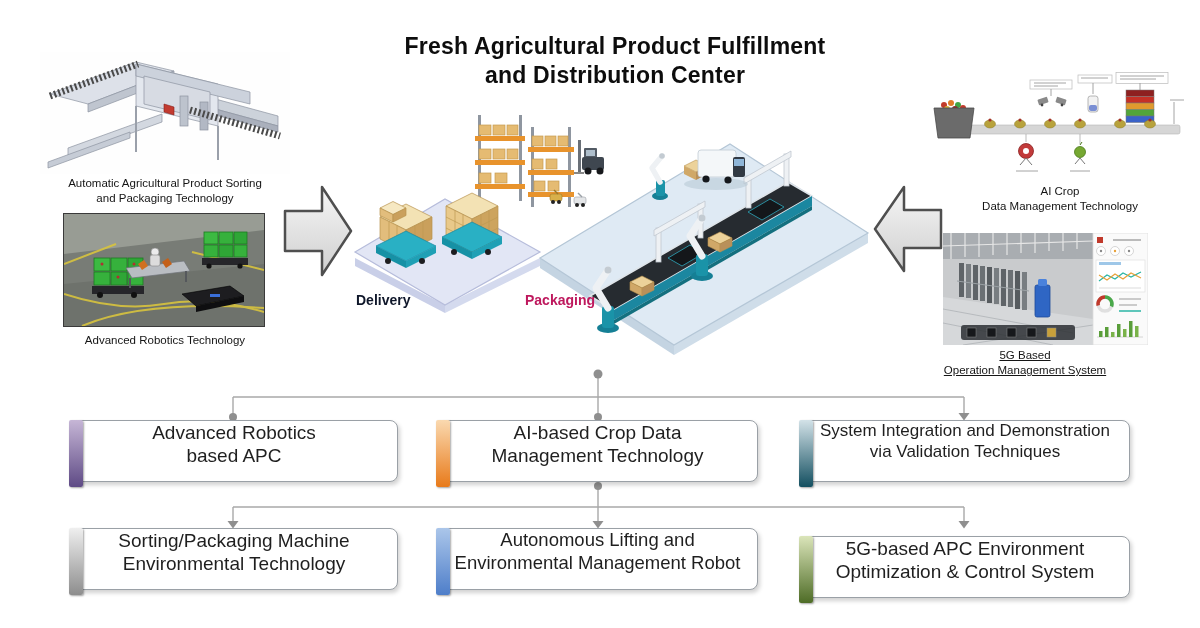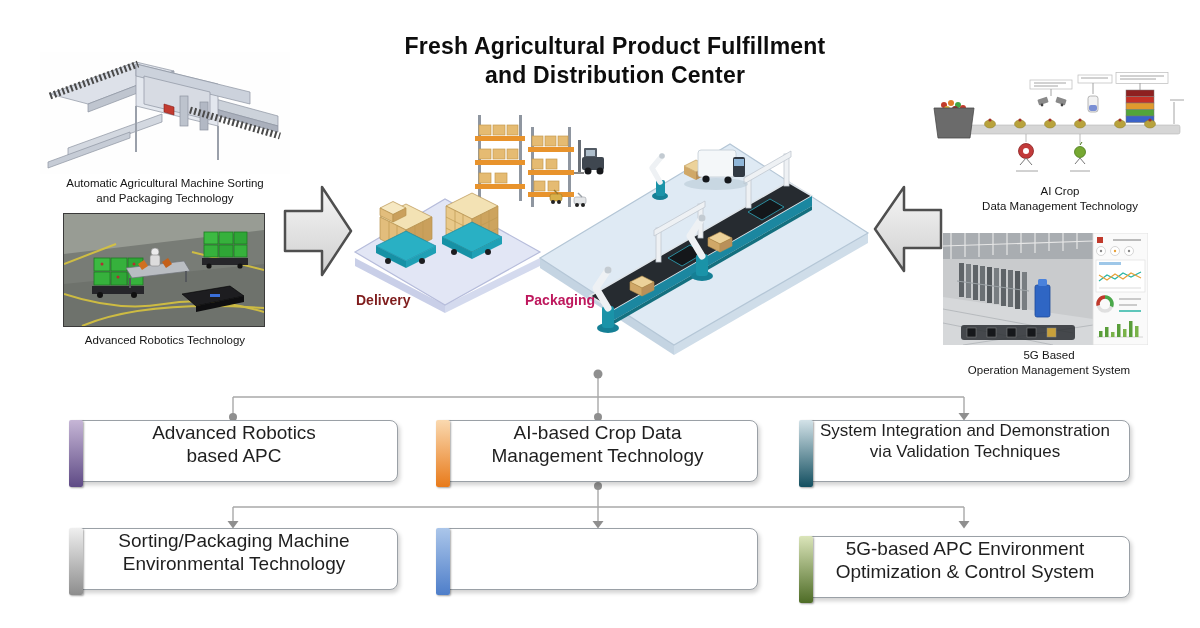--- a/index.html
+++ b/index.html
@@ -49,21 +49,21 @@
         <rect x="160" y="50" width="8" height="28" fill="#b2b8c4"></rect>
       </g>
       <line x1="10" y1="44" x2="98" y2="12" stroke="#4a4a4a" stroke-width="7" stroke-dasharray="2 2.4"></line>
       <line x1="150" y1="58" x2="240" y2="84" stroke="#4a4a4a" stroke-width="7" stroke-dasharray="2 2.4"></line>
       <polygon points="124,52 134,55 134,63 124,60" fill="#c23b30" stroke="#8a1f1a" stroke-width="0.6"></polygon>
       <line x1="96" y1="54" x2="96" y2="100" stroke="#9aa0aa" stroke-width="2"></line>
       <line x1="178" y1="74" x2="178" y2="108" stroke="#9aa0aa" stroke-width="2"></line>
     </svg>
   </div>
   <div class="abs caption" style="left:25px;top:176px;width:280px;">
-    <span>Automatic Agricultural Machine Sorting</span><br>
+    <span>Automatic Agricultural Product Sorting</span><br>
     <span>and Packaging  Technology</span>
   </div>
 
   <div class="abs img-frame" style="left:63px;top:213px;">
     <svg width="200" height="112" viewBox="0 0 200 112">
       <rect width="200" height="112" fill="#787c76"></rect>
       <polygon points="0,0 200,0 200,16 0,40" fill="#989c94"></polygon>
       <polygon points="0,70 200,50 200,112 0,112" fill="#6e726c"></polygon>
       <g stroke="#d8c43e" stroke-width="2" fill="none" opacity="0.9">
         <path d="M0,80 Q55,98 100,90 T200,98"></path>
@@ -311,21 +311,21 @@
           <polygon points="358,66 346,72 346,80 358,74" fill="#b9905a"></polygon>
         <rect x="348" y="50" width="38" height="27" rx="3" fill="#f4f7f9" stroke="#c2ccd4" stroke-width="0.8"></rect>
         <rect x="383" y="57" width="12" height="20" rx="2" fill="#323a44"></rect>
         <rect x="384" y="59" width="10" height="7" fill="#8fb6d8"></rect>
         <circle cx="356" cy="79" r="3.6" fill="#15181c"></circle>
           <circle cx="378" cy="80" r="3.6" fill="#15181c"></circle>
       </g>
     </svg>
   </div>
 
-  <div class="abs green-label" style="left: 356px; top: 292px; color: #7f1d1d;">Delivery</div>
+  <div class="abs green-label" style="left: 356px; top: 292px; color: #0f172a;">Delivery</div>
   <div class="abs green-label" style="left: 525px; top: 292px; color: #be185d;">Packaging</div>
 
   <div class="abs" style="left:930px;top:72px;">
     <svg width="256" height="110" viewBox="0 0 256 110">
       <rect width="256" height="110" fill="#ffffff"></rect>
 
       <g stroke="#bbbbbb" stroke-width="0.7" fill="none">
         <rect x="100" y="8" width="42" height="9"></rect>
           <rect x="148" y="3" width="34" height="8"></rect>
           <rect x="186" y="0.5" width="52" height="11"></rect>
@@ -488,21 +488,21 @@
         <rect x="156" y="98" width="3.5" height="6" fill="#5a9e3a"></rect>
           <rect x="162" y="94" width="3.5" height="10" fill="#5a9e3a"></rect>
         <rect x="168" y="99" width="3.5" height="5" fill="#7ab34a"></rect>
           <rect x="174" y="91" width="3.5" height="13" fill="#5a9e3a"></rect>
         <rect x="180" y="96" width="3.5" height="8" fill="#7ab34a"></rect>
           <rect x="186" y="88" width="3.5" height="16" fill="#5a9e3a"></rect>
         <rect x="192" y="93" width="3.5" height="11" fill="#7ab34a"></rect>
       </g>
     </svg>
   </div>
-  <div class="abs caption" style="left:929px;top:348px;width:240px;">
+  <div class="abs caption" style="left:905px;top:348px;width:240px;text-decoration:underline;">
     <span>5G Based</span><br>
     <span>Operation Management System</span>
   </div>
 
   <svg class="abs overlay" viewBox="0 0 1200 628">
     <g stroke="#a8a8a8" stroke-width="1.4" fill="none">
       <line x1="598" y1="378" x2="598" y2="397"></line>
       <line x1="233" y1="397" x2="964" y2="397"></line>
       <line x1="233" y1="397" x2="233" y2="416"></line>
       <line x1="598" y1="397" x2="598" y2="416"></line>
@@ -552,20 +552,24 @@
   <div class="tbox" style="left:70px;top:528px;width:326px;">
     <span class="accent" style="background: linear-gradient(rgb(239, 239, 239), rgb(141, 141, 141));"></span>
     <div class="tbox-text">
       <span>Sorting/Packaging Machine</span><br>
       <span>Environmental Technology</span>
     </div>
   </div>
 
   <div class="tbox" style="left:437px;top:528px;width:319px;">
     <span class="accent" style="background: linear-gradient(rgb(171, 198, 234), rgb(78, 126, 201));"></span>
+    <div class="tbox-text tight">
+      <span>Autonomous Lifting and</span><br>
+      <span>Environmental Management Robot</span>
+    </div>
   </div>
 
   <div class="tbox" style="left:800px;top:528px;width:328px;margin-top:8px;">
     <span class="accent" style="background: linear-gradient(rgb(219, 229, 186), rgb(78, 108, 38));"></span>
     <div class="tbox-text">
       <span>5G-based APC Environment</span><br>
       <span>Optimization &amp; Control System</span>
     </div>
   </div>
 

